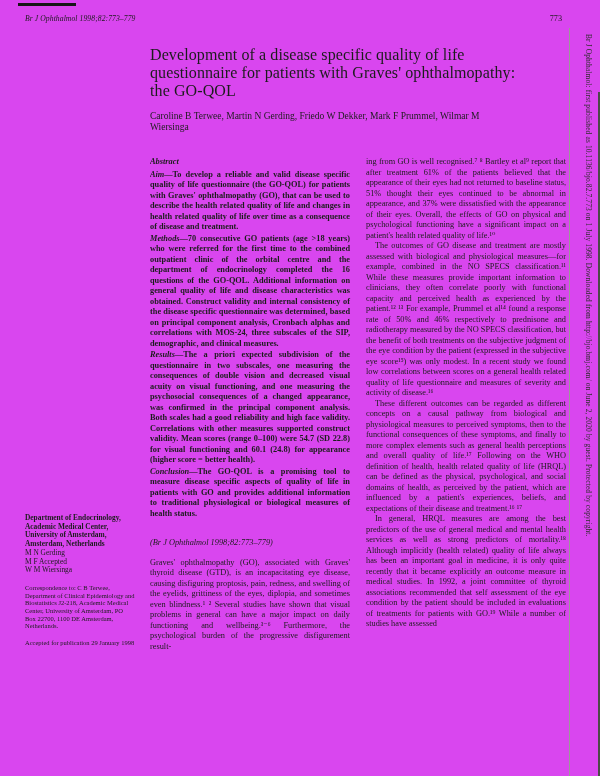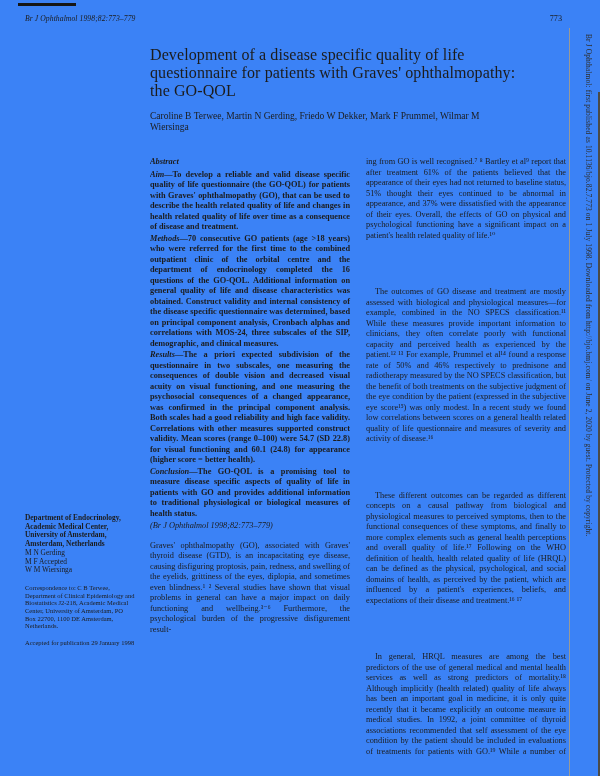--- a/index.html
+++ b/index.html
@@ -6,21 +6,21 @@
   html,body { width:600px; height:776px; }
   body {
     font-family: "Liberation Serif", "DejaVu Serif", serif;
     background:#f2f2ef;
     color:#1c1c1c;
     -webkit-font-smoothing:antialiased;
   }
   .page {
     position:relative;
     width:600px; height:776px;
-    background:#3b82f6;
+    background:#d946ef;
     overflow:hidden;
   }
   
   .scan-bar-top { position:absolute; left:18px; top:3px; width:58px; height:3px; background:#161616; }
   .right-rule { position:absolute; right:30px; top:28px; bottom:0; width:1px; background:#9a9a96; }
   .page-edge { position:absolute; right:0; top:92px; bottom:0; width:2px; background:#4b4b48; }
 
   
   .hdr { position:absolute; left:25px; right:38px; top:14px; display:flex; justify-content:space-between; align-items:baseline; }
   .jref { font-style:italic; font-size:7.6px; letter-spacing:0.1px; }
@@ -40,24 +40,24 @@
     max-width:382px; letter-spacing:0.1px;
   }
   .authors { margin-top:11px; font-size:9.5px; line-height:11px; max-width:352px; }
 
   .columns { display:flex; gap:16px; margin-top:24px; height:600px; overflow:hidden; }
   .col { flex:0 0 200px; width:200px; text-align:justify; font-size:8.3px; line-height:10.5px; }
 
   .abs-head { font-size:8.4px; font-weight:bold; margin-bottom:2px;font-style:italic; }
   p.abs { font-weight:bold; margin-bottom:1px; }
   p.abs .lead { font-style:italic; }
-  p.jcite { font-style:italic; margin-top:2px; }
+  p.jcite { font-style:italic; margin-top:19px; }
   p.bodyp { }
   p.first-body { margin-top:9px; }
-  p.indent { text-indent:9px;margin-top:46px; }
+  p.indent { text-indent:9px; }
 
   
   .sideways {
     position:absolute; top:34px; right:7px; height:736px;
     writing-mode:vertical-rl;
     font-size:7.4px; line-height:9px; letter-spacing:0.15px;
     color:#2e2e2c; white-space:nowrap;
   }
 </style>
 </head>

